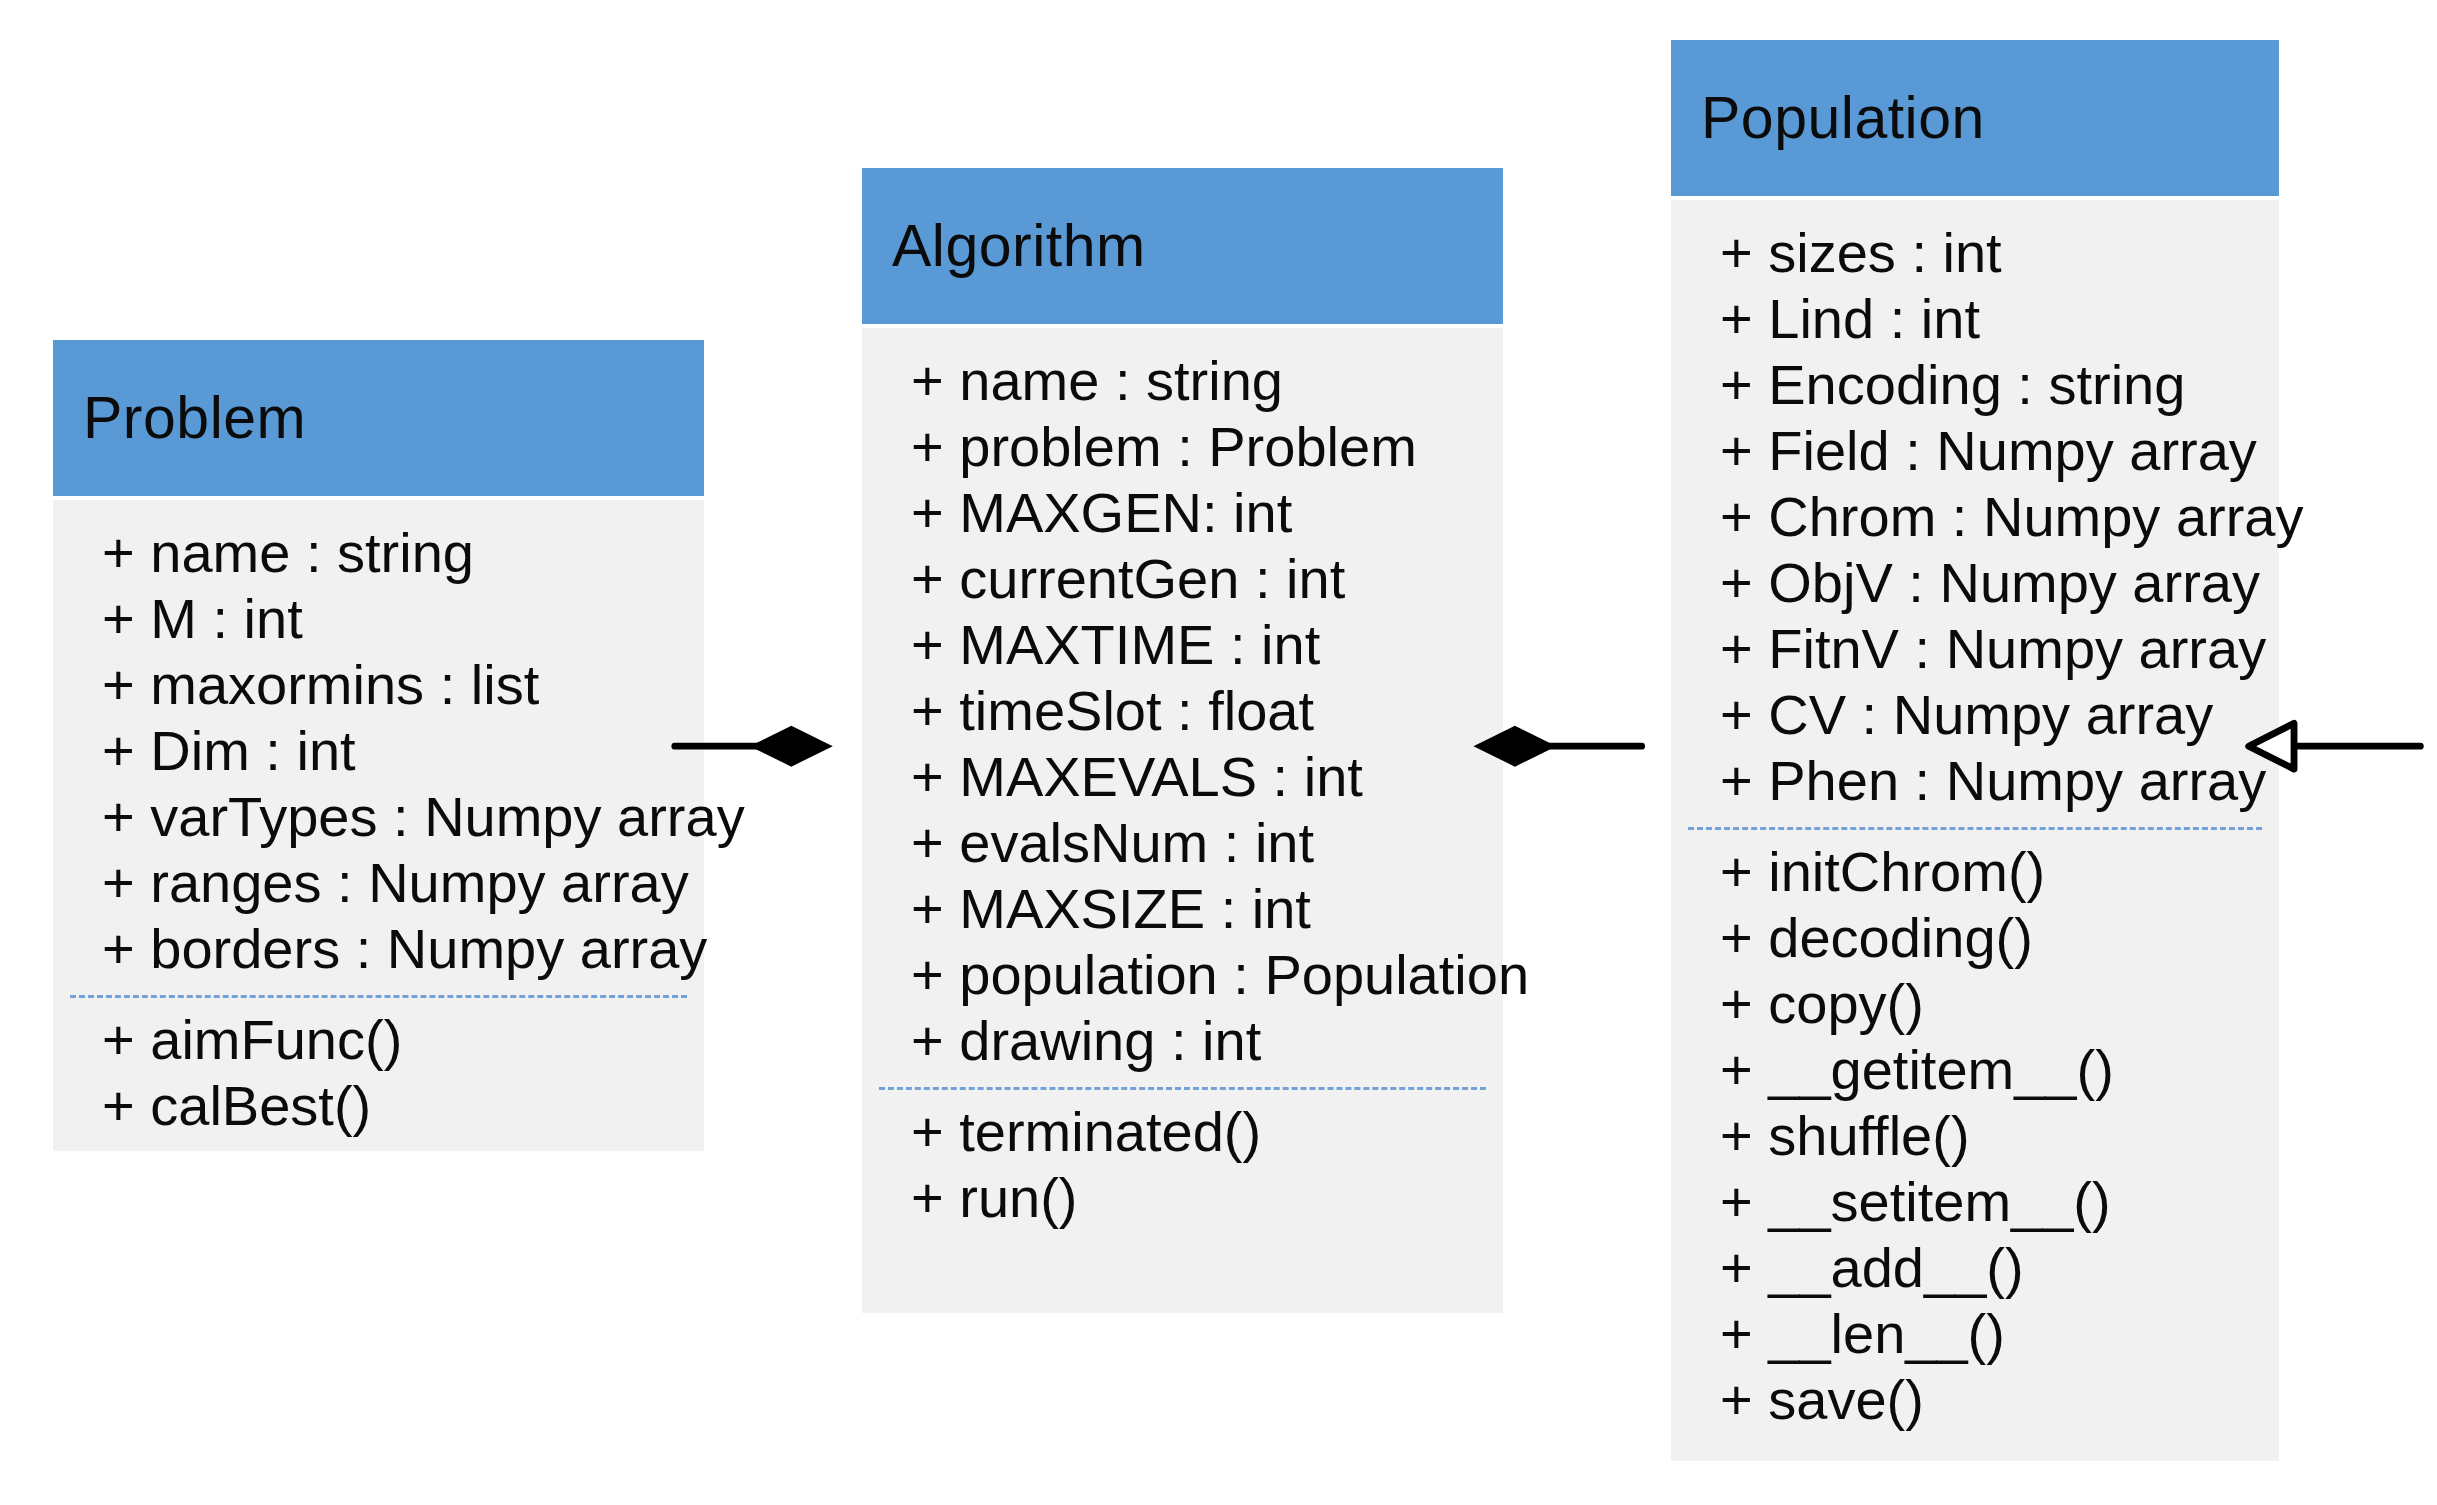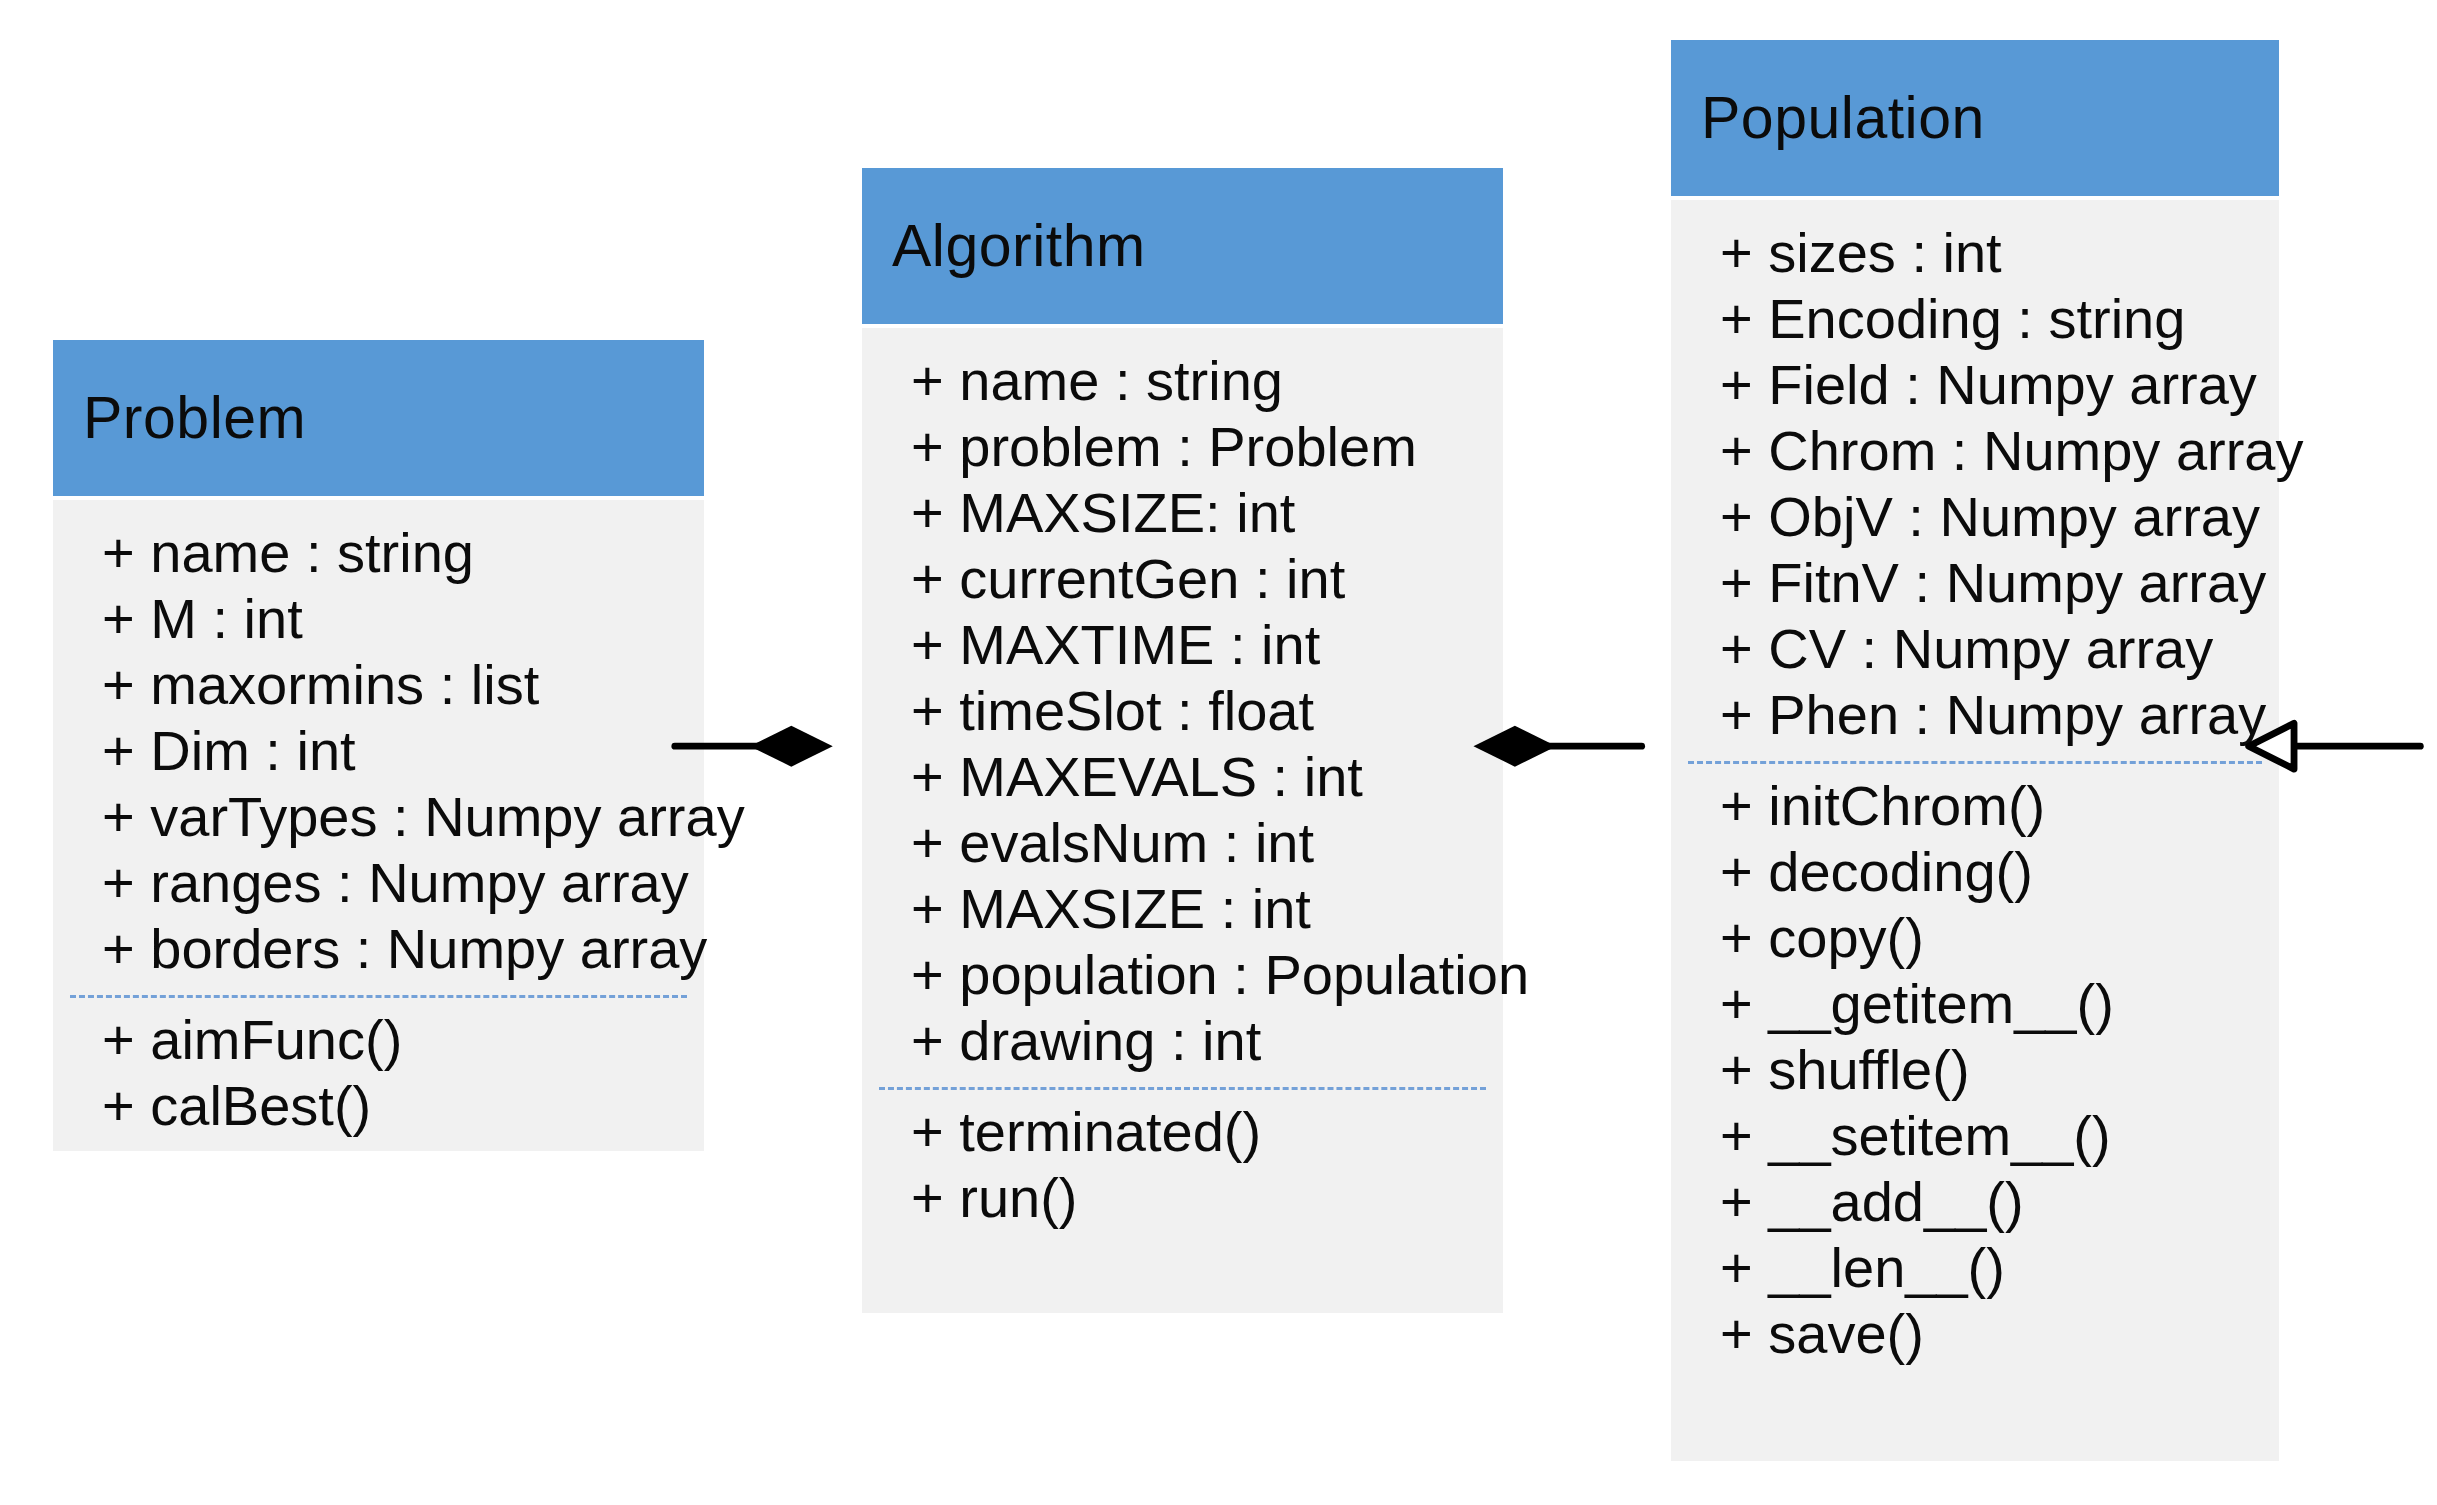--- a/index.html
+++ b/index.html
@@ -86,41 +86,42 @@
     </div>
   </div>
 
   <div class="uml-class box-algorithm">
     <div class="uml-header">
       <span class="uml-title">Algorithm</span>
     </div>
     <div class="uml-body">
       <div class="uml-row">+ name : string</div>
       <div class="uml-row">+ problem : Problem</div>
-      <div class="uml-row">+ MAXSIZE: int</div>
+      <div class="uml-row">+ MAXGEN: int</div>
       <div class="uml-row">+ currentGen : int</div>
       <div class="uml-row">+ MAXTIME : int</div>
       <div class="uml-row">+ timeSlot : float</div>
       <div class="uml-row">+ MAXEVALS : int</div>
       <div class="uml-row">+ evalsNum : int</div>
       <div class="uml-row">+ MAXSIZE : int</div>
       <div class="uml-row">+ population : Population</div>
       <div class="uml-row">+ drawing : int</div>
       <div class="uml-sep"></div>
       <div class="uml-row">+ terminated()</div>
       <div class="uml-row">+ run()</div>
     </div>
   </div>
 
   <div class="uml-class box-population">
     <div class="uml-header">
       <span class="uml-title">Population</span>
     </div>
     <div class="uml-body">
       <div class="uml-row">+ sizes : int</div>
+      <div class="uml-row">+ Lind : int</div>
       <div class="uml-row">+ Encoding : string</div>
       <div class="uml-row">+ Field : Numpy array</div>
       <div class="uml-row">+ Chrom : Numpy array</div>
       <div class="uml-row">+ ObjV : Numpy array</div>
       <div class="uml-row">+ FitnV : Numpy array</div>
       <div class="uml-row">+ CV : Numpy array</div>
       <div class="uml-row">+ Phen : Numpy array</div>
       <div class="uml-sep"></div>
       <div class="uml-row">+ initChrom()</div>
       <div class="uml-row">+ decoding()</div>

